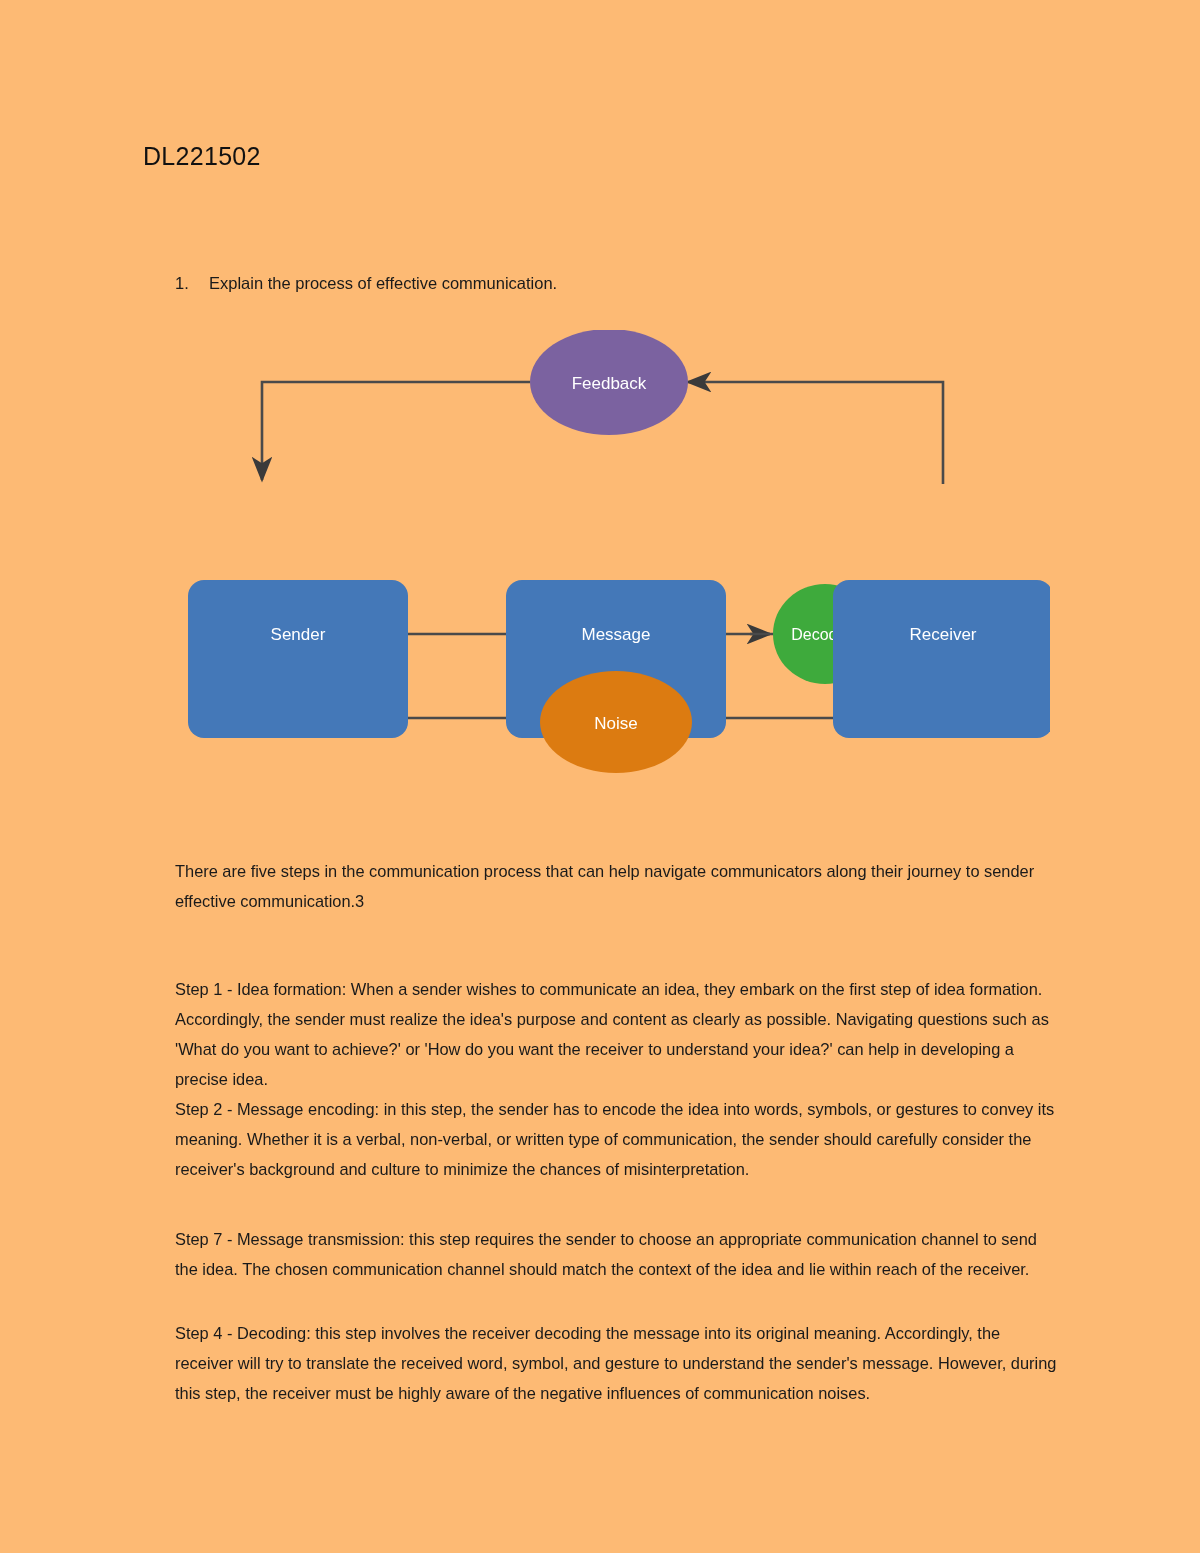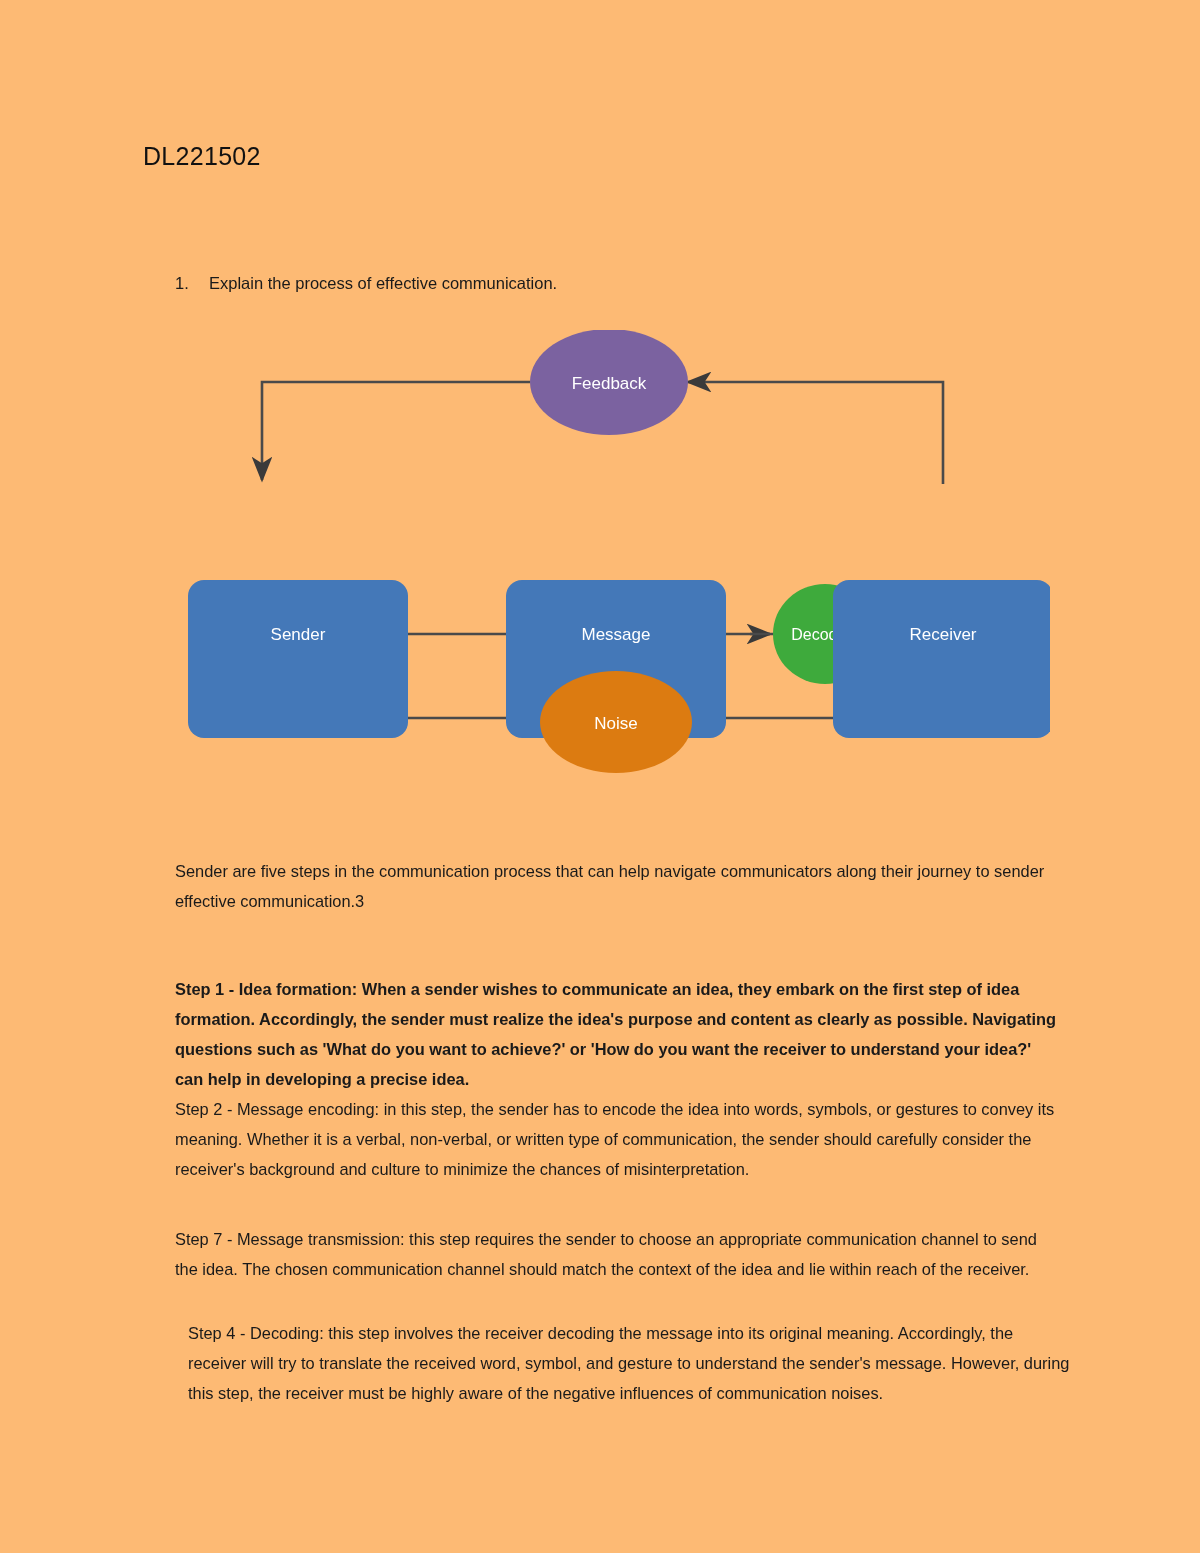--- a/index.html
+++ b/index.html
@@ -78,24 +78,24 @@
   .body-text {
     position: absolute;
     left: 175px;
     width: 886px;
     font-size: 16.4px;
     line-height: 30px;
     color: #1a1a1a;
     text-align: left;
   }
   .p-intro  { top: 840px; }
-  .p-step1  { top: 958px; font-weight: bold; }
+  .p-step1  { top: 958px; }
   .p-step2  { top: 1078px; }
   .p-step3  { top: 1208px; }
-  .p-step4  { top: 1302px; margin-left: 13px; }
+  .p-step4  { top: 1302px; }
   .bold { font-weight: 400; }
 </style>
 </head>
 <body>
 
 <div class="page">
 
   <div class="doc-title">DL221502</div>
 
   <div class="list-item">
@@ -170,21 +170,21 @@
         <text class="node-label" x="459" y="59" text-anchor="middle">Feedback</text>
       </g>
 
       <g>
         <ellipse cx="466" cy="392" rx="76" ry="51" fill="#DC7B11"></ellipse>
         <text class="node-label" x="466" y="399" text-anchor="middle">Noise</text>
       </g>
     </svg>
   </div>
 
-  <p class="body-text p-intro"><span>Sender are </span><span class="bold">five</span><span> steps in the communication process that can help navigate communicators along their journey to sender effective communication.3</span></p>
+  <p class="body-text p-intro"><span>There are </span><span class="bold">five</span><span> steps in the communication process that can help navigate communicators along their journey to sender effective communication.3</span></p>
 
   <p class="body-text p-step1">Step 1 - Idea formation: When a sender wishes to communicate an idea, they embark on the first step of idea formation. Accordingly, the sender must realize the idea's purpose and content as clearly as possible. Navigating questions such as 'What do you want to achieve?' or 'How do you want the receiver to understand your idea?' can help in developing a precise idea.</p>
 
   <p class="body-text p-step2">Step 2 - Message encoding: in this step, the sender has to encode the idea into words, symbols, or gestures to convey its meaning. Whether it is a verbal, non-verbal, or written type of communication, the sender should carefully consider the receiver's background and culture to minimize the chances of misinterpretation.</p>
 
   <p class="body-text p-step3">Step 7 - Message transmission: this step requires the sender to choose an appropriate communication channel to send the idea. The chosen communication channel should match the context of the idea and lie within reach of the receiver.</p>
 
   <p class="body-text p-step4">Step 4 - Decoding: this step involves the receiver decoding the message into its original meaning. Accordingly, the receiver will try to translate the received word, symbol, and gesture to understand the sender's message. However, during this step, the receiver must be highly aware of the negative influences of communication noises.</p>
 
 </div>

